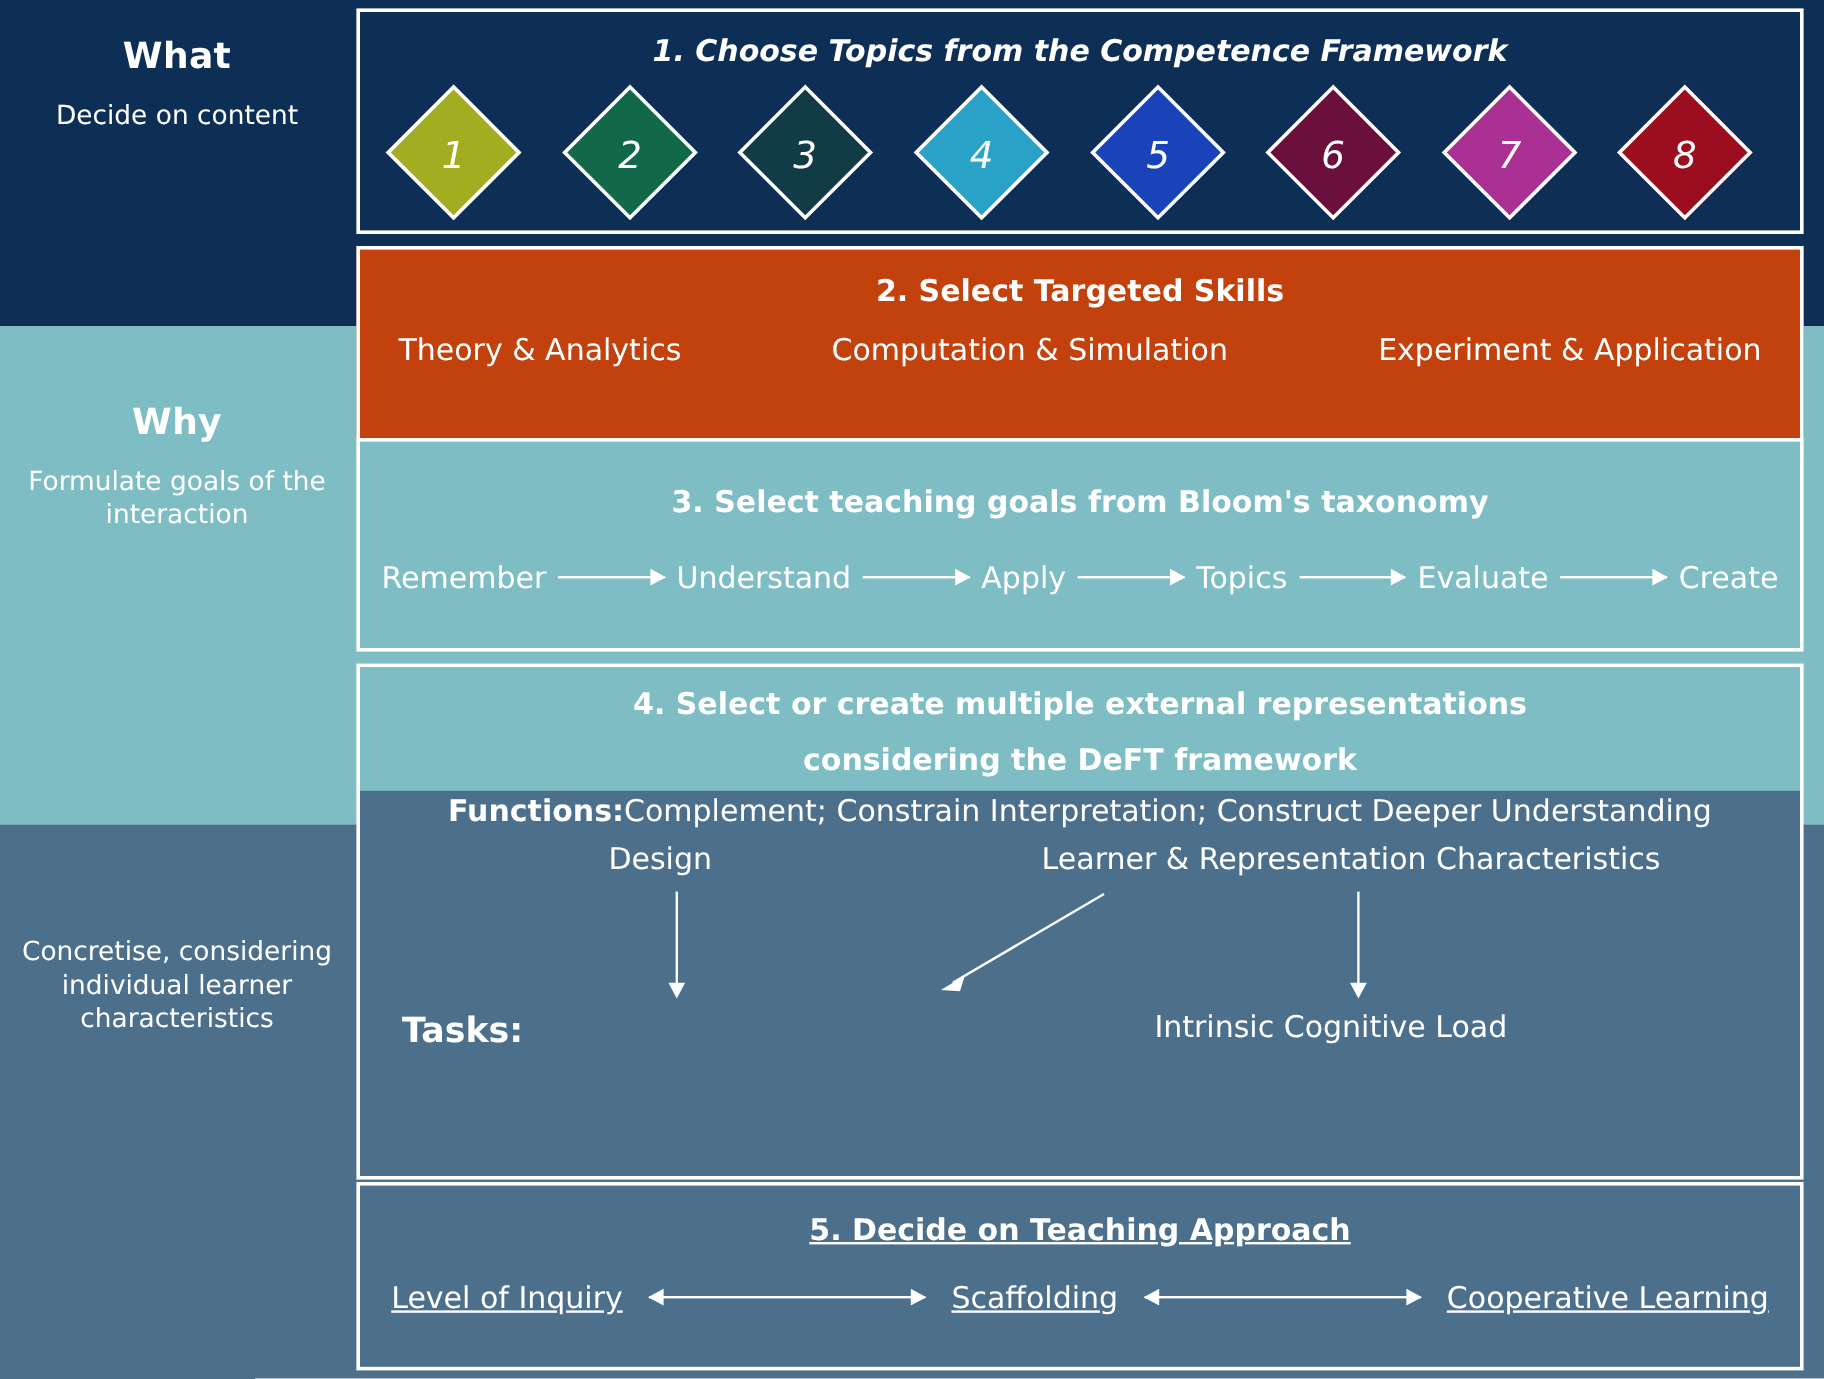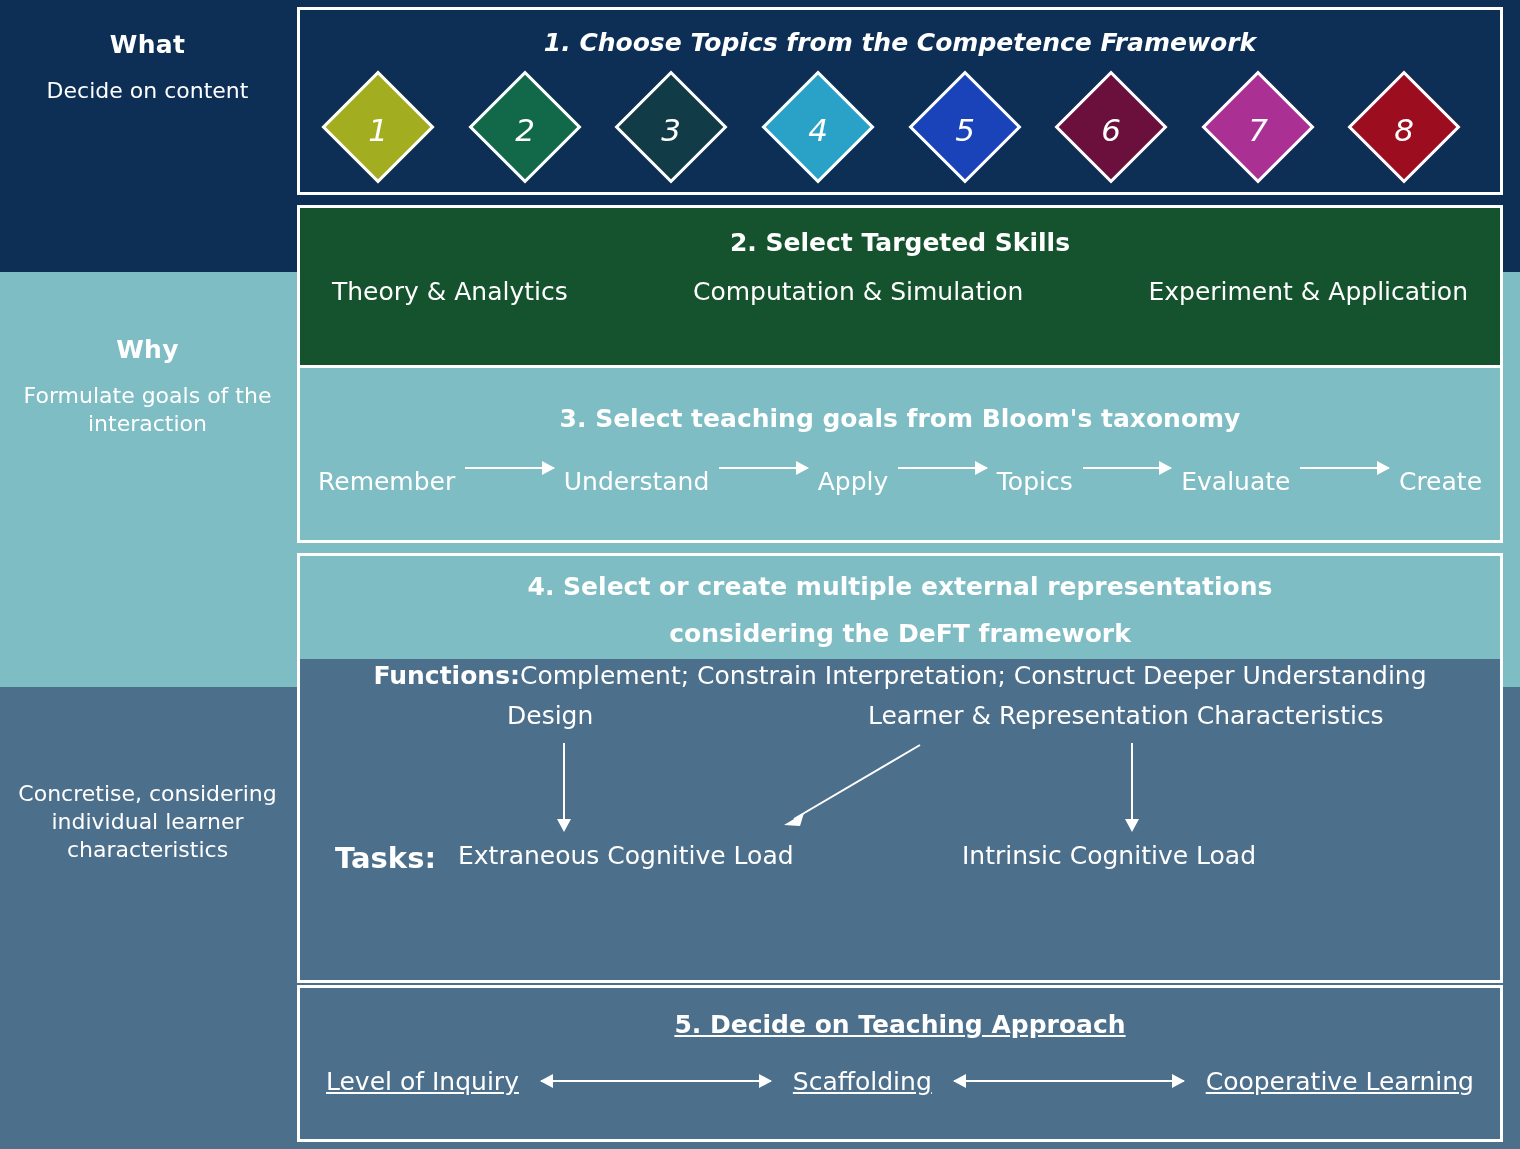--- a/index.html
+++ b/index.html
@@ -29,21 +29,21 @@
 
   .band-label {
     position: absolute;
     left: 0;
     width: 295px;
     text-align: center;
     color: #ffffff;
   }
   .band-label .title {
     font-weight: bold;
-    font-size: 25px;
+    font-size: 30px;
     letter-spacing: 0.3px;
   }
   .band-label .sub {
     font-size: 22px;
     line-height: 1.28;
     margin-top: 18px;
   }
 
   
   .box {
@@ -92,40 +92,40 @@
     transform: rotate(-45deg);
     font-size: 31px;
     color: #ffffff;
     font-family: "DejaVu Sans", sans-serif;
   }
 
   
   #box2 {
     top: 205px;
     height: 180px;
-    background: #14532d;
+    background: #c2410c;
   }
   #box2 .box-title { margin-top: 20px; }
   .skills-row {
     display: flex;
     justify-content: space-between;
     padding: 18px 32px 0 32px;
     font-size: 25px;
   }
 
   
   #box3 {
     top: 365px;
     height: 178px;
     background: #7fbdc4;
   }
   #box3 .box-title { margin-top: 36px; }
   .bloom-row {
     display: flex;
-    align-items: flex-start;
+    align-items: center;
     justify-content: space-between;
     padding: 32px 18px 0 18px;
     font-size: 25px;
     white-space: nowrap;
   }
   .arrow-h {
     position: relative;
     flex: 1 1 auto;
     height: 2px;
     background: #ffffff;
@@ -332,21 +332,20 @@
         <div class="vline" style="left:263px; top:84px; height:78px;"></div>
 
         <svg style="position:absolute; left:470px; top:82px;" width="160" height="90">
           <line x1="150" y1="4" x2="24" y2="78" stroke="#ffffff" stroke-width="2"></line>
           <polygon points="14,84 34,72 30,85" fill="#ffffff"></polygon>
         </svg>
 
         <div class="vline" style="left:831px; top:84px; height:78px;"></div>
 
         <div class="tasks-word" style="left:35px; top:182px;">Tasks:</div>
-        <div class="deft-label" style="left:158px; top:182px;">Extraneous Cognitive Load</div>
         <div class="deft-label" style="left:662px; top:182px;">Intrinsic Cognitive Load</div>
       </div>
     </div>
   </div>
 
   <div class="box" id="box5">
     <div class="box-title">5. Decide on Teaching Approach</div>
     <div class="approach-row">
       <div>Level of Inquiry</div>
       <div class="arrow-2"></div>

